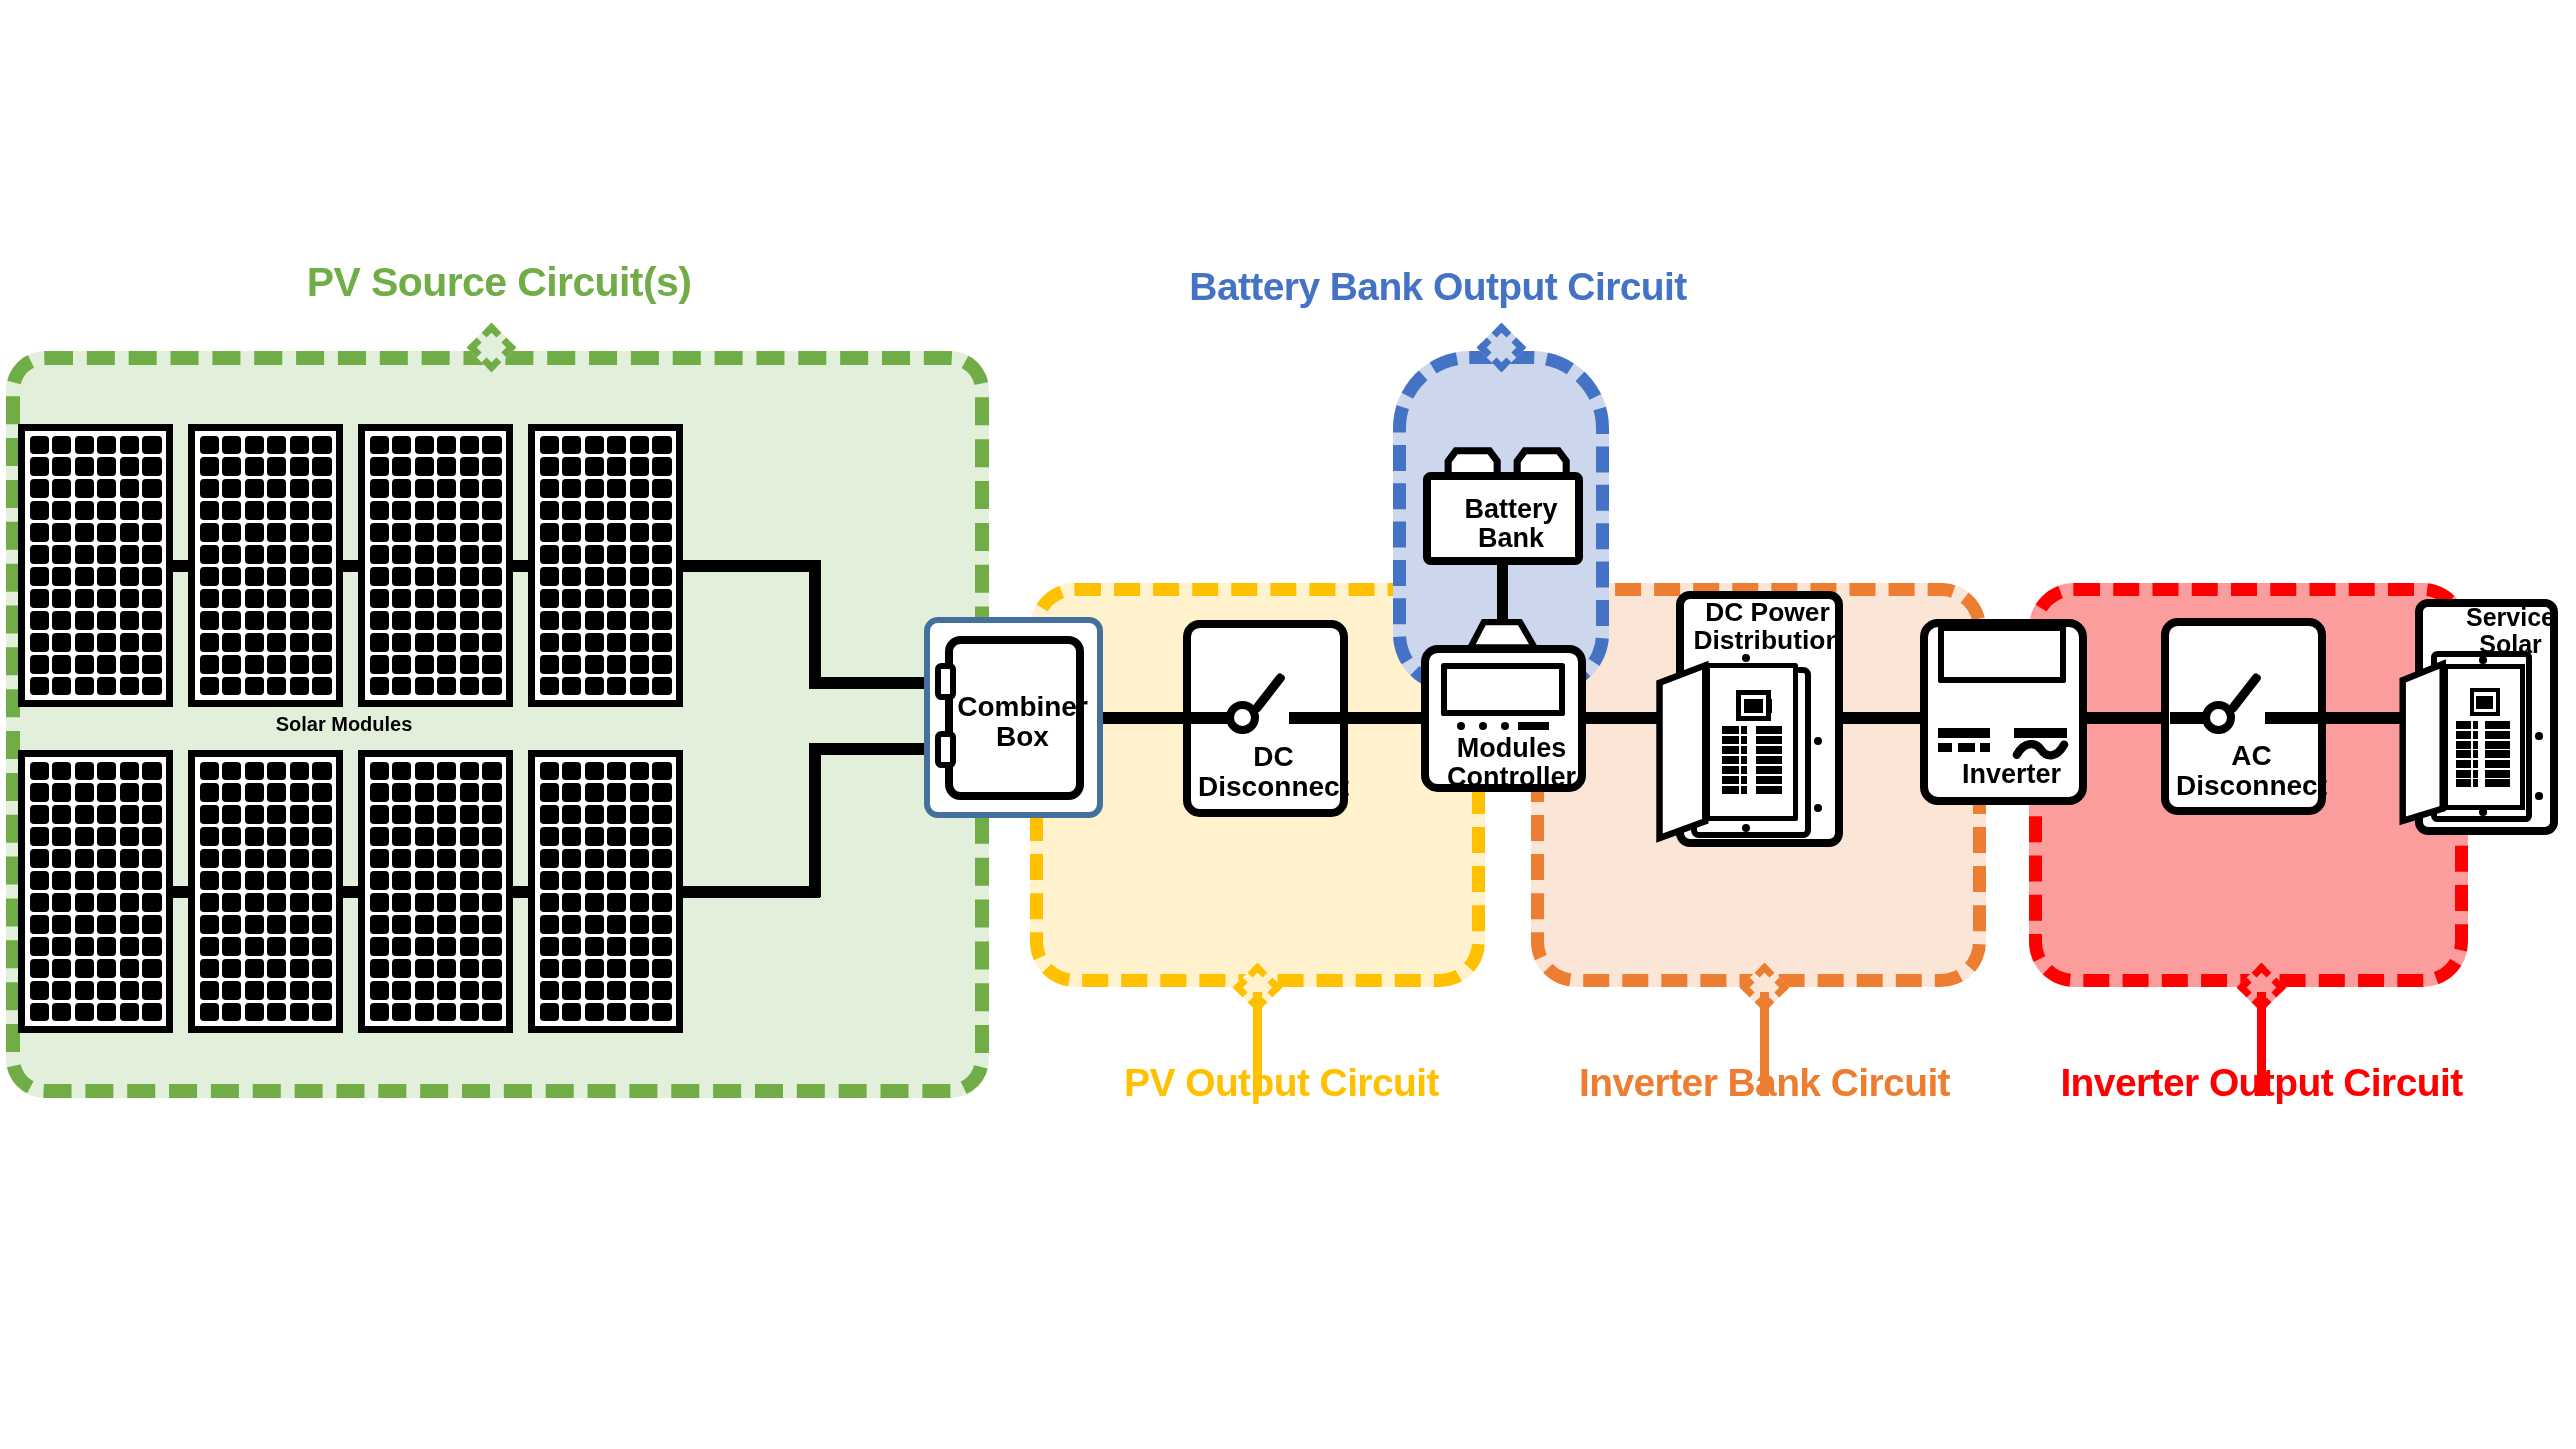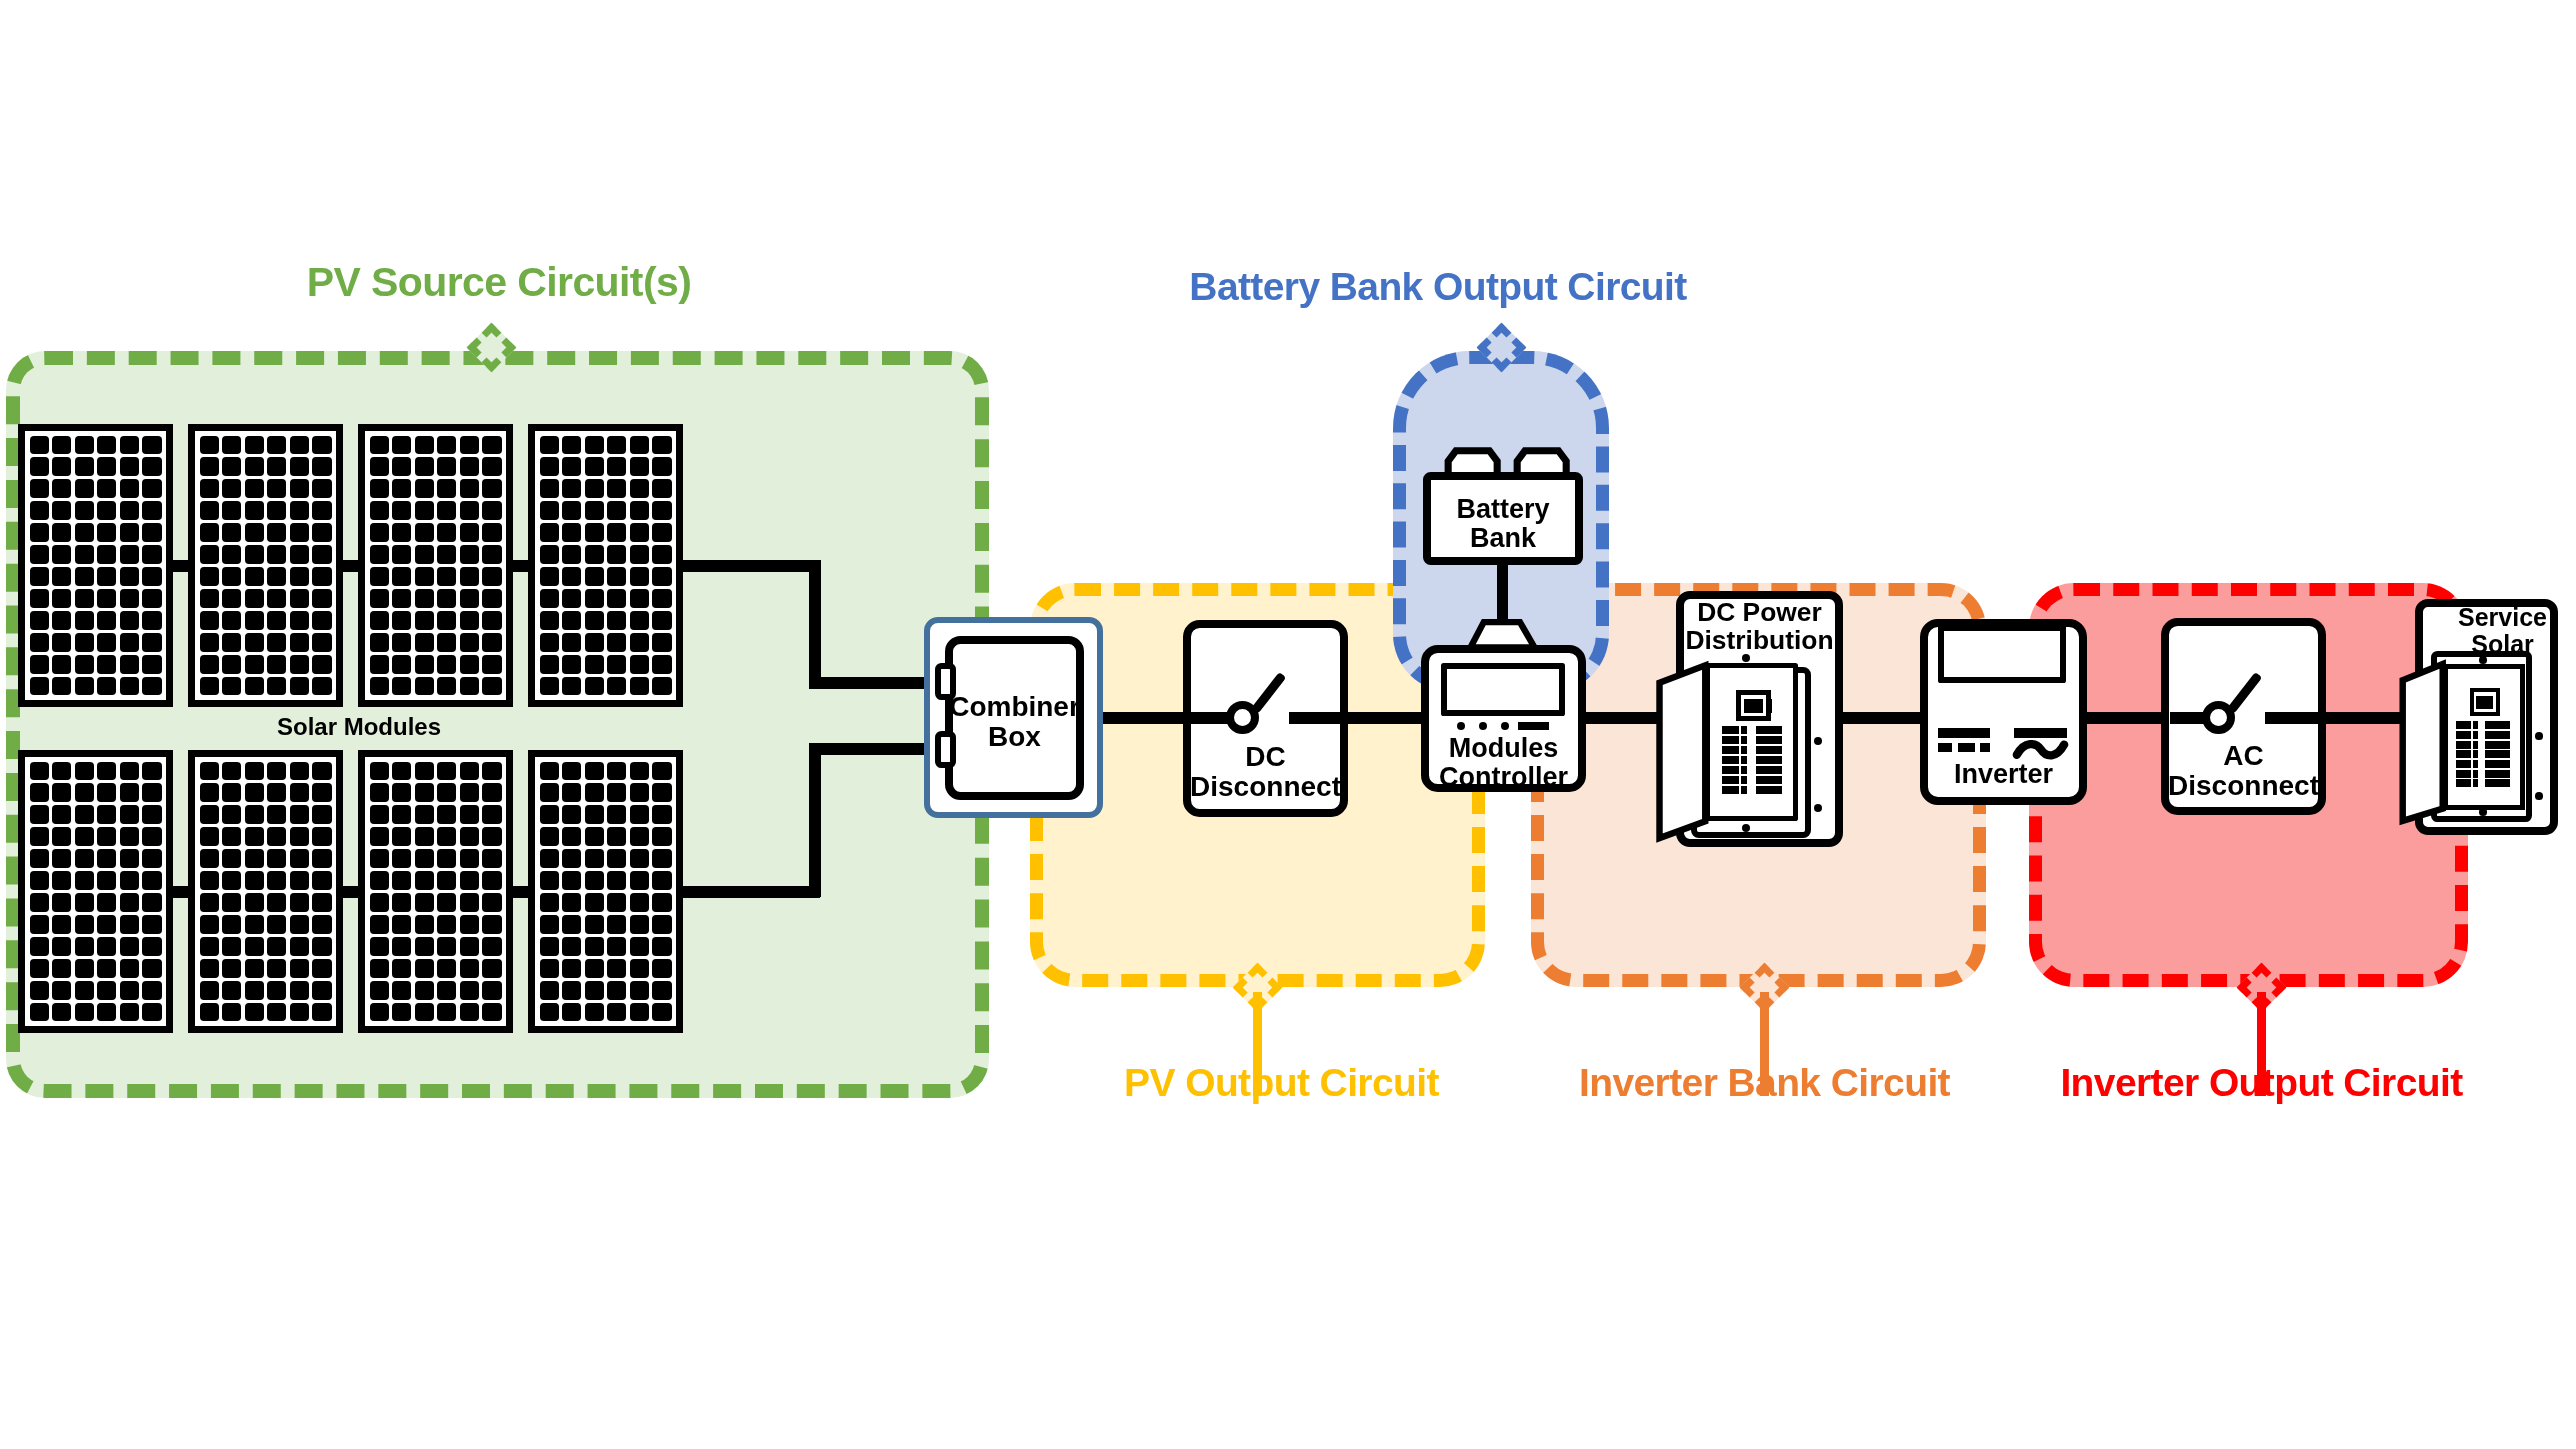--- a/index.html
+++ b/index.html
@@ -9,21 +9,21 @@
   .region{position:absolute;box-sizing:border-box;border-style:dashed;z-index:1;}
   #region-blue{z-index:2;}
   .diamond{position:absolute;box-sizing:border-box;transform:rotate(45deg);border-style:dashed;z-index:2;}
   .tail{position:absolute;z-index:2;}
   
   .wire{position:absolute;background:#000;z-index:3;}
   
   .cbox{position:absolute;box-sizing:border-box;background:#fff;border:8.4px solid #000;border-radius:16.7px;z-index:4;}
   .detail{position:absolute;box-sizing:border-box;z-index:5;}
   .blackfill{background:#000;}
-  .ctext{position:absolute;z-index:5;text-align:center;color:#000;line-height:1.06;}
+  .ctext{position:absolute;z-index:5;text-align:center;color:#000;line-height:1.06;padding-left:8px;}
   .rtitle{position:absolute;z-index:6;text-align:center;line-height:1.0;letter-spacing:-0.6px;margin-top:15px;}
   .circle{position:absolute;box-sizing:border-box;border:8.4px solid #000;border-radius:50%;background:#fff;z-index:5;}
   .lever{position:absolute;background:#000;border-radius:3.9px;z-index:5;transform:rotate(38deg);transform-origin:50% 100%;}
   .screw{position:absolute;background:#000;border-radius:50%;z-index:6;}
   svg.doorsvg{position:absolute;z-index:6;overflow:visible;}
   svg.plain{position:absolute;z-index:4;overflow:visible;}
   
   .panel{position:absolute;box-sizing:border-box;background:#fff;border:7.7px solid #000;padding:4.5px;z-index:4;}
   .pgrid{display:grid;width:100%;height:100%;grid-template-columns:repeat(var(--pc),1fr);
          grid-template-rows:repeat(var(--pr),1fr);gap:3.2px;}
@@ -685,21 +685,21 @@
           <div class="cell"></div>
           <div class="cell"></div>
           <div class="cell"></div>
           <div class="cell"></div>
           <div class="cell"></div>
           <div class="cell"></div>
           <div class="cell"></div>
         </div>
       </div>
     </div>
-  <div class="ctext" style="left:198px;top:714px;width:322px;font-size:24px;">Solar Modules</div>
+  <div class="ctext" style="left:175px;top:714px;width:322px;font-size:20px;">Solar Modules</div>
 
   <div class="cbox" style="left:924px;top:617px;width:179px;height:201px;border:6.4px solid #44709D;border-radius:14px;"></div>
   <div class="detail" style="left:945px;top:636px;width:139px;height:164px;background:#fff;border:8.4px solid #000;border-radius:15.5px;"></div>
   <div class="detail" style="left:935px;top:663px;width:20.6px;height:37px;background:#fff;border:6.4px solid #000;border-radius:6.4px;"></div>
   <div class="detail" style="left:935px;top:731px;width:20.6px;height:37px;background:#fff;border:6.4px solid #000;border-radius:6.4px;"></div>
   <div class="ctext" style="left:945px;top:692px;width:139px;font-size:28px;">
     <div>Combiner</div>
       <div>Box</div>
   </div>
 

